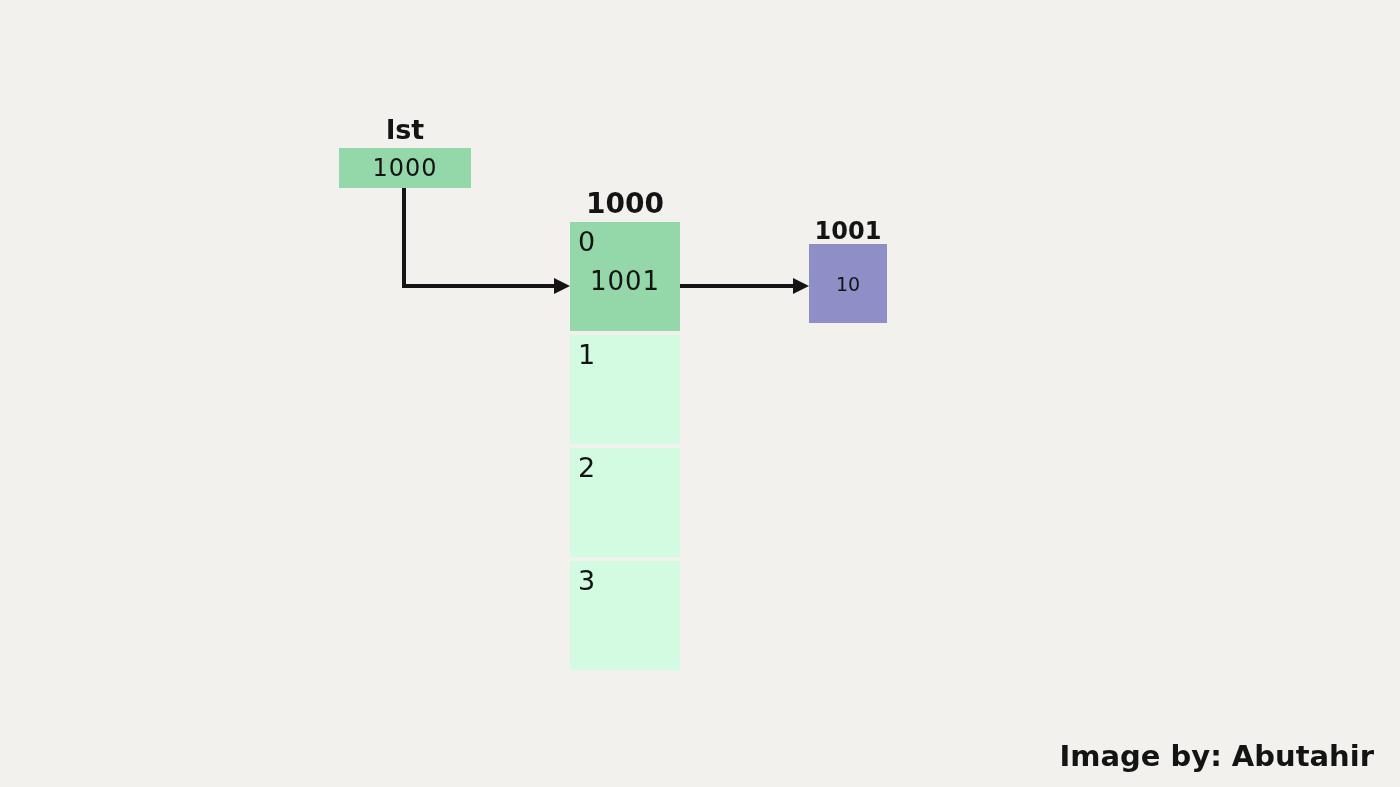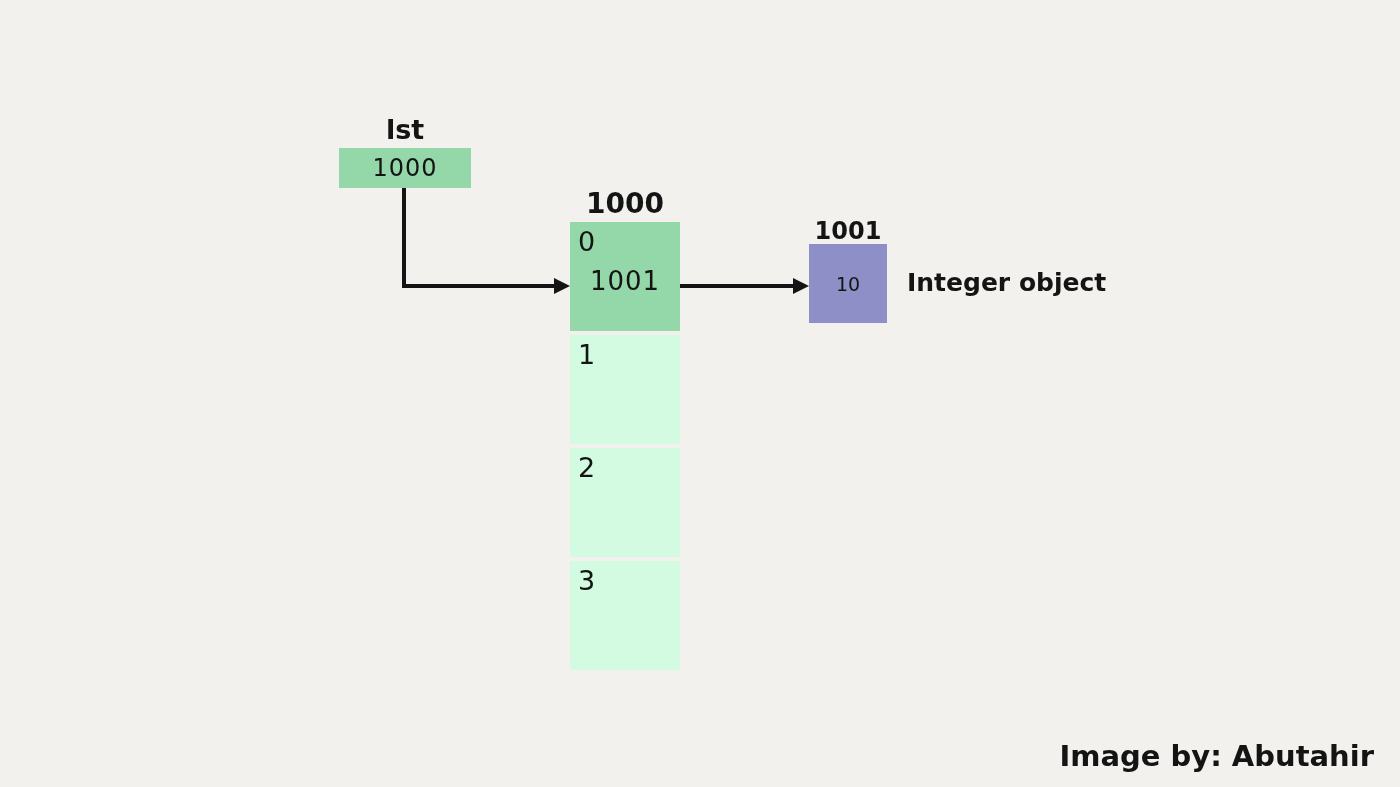--- a/index.html
+++ b/index.html
@@ -122,17 +122,16 @@
     <div class="cell">
       <span class="idx">3</span>
       <span class="val"></span>
     </div>
   </div>
 
   <div class="abs int-address">1001</div>
   <div class="abs int-box">
     <span>10</span>
   </div>
-  <div class="abs int-caption">Integer object</div>
 
   <div class="abs credit">Image by: Abutahir</div>
 
 </div>
 
 </body></html>

